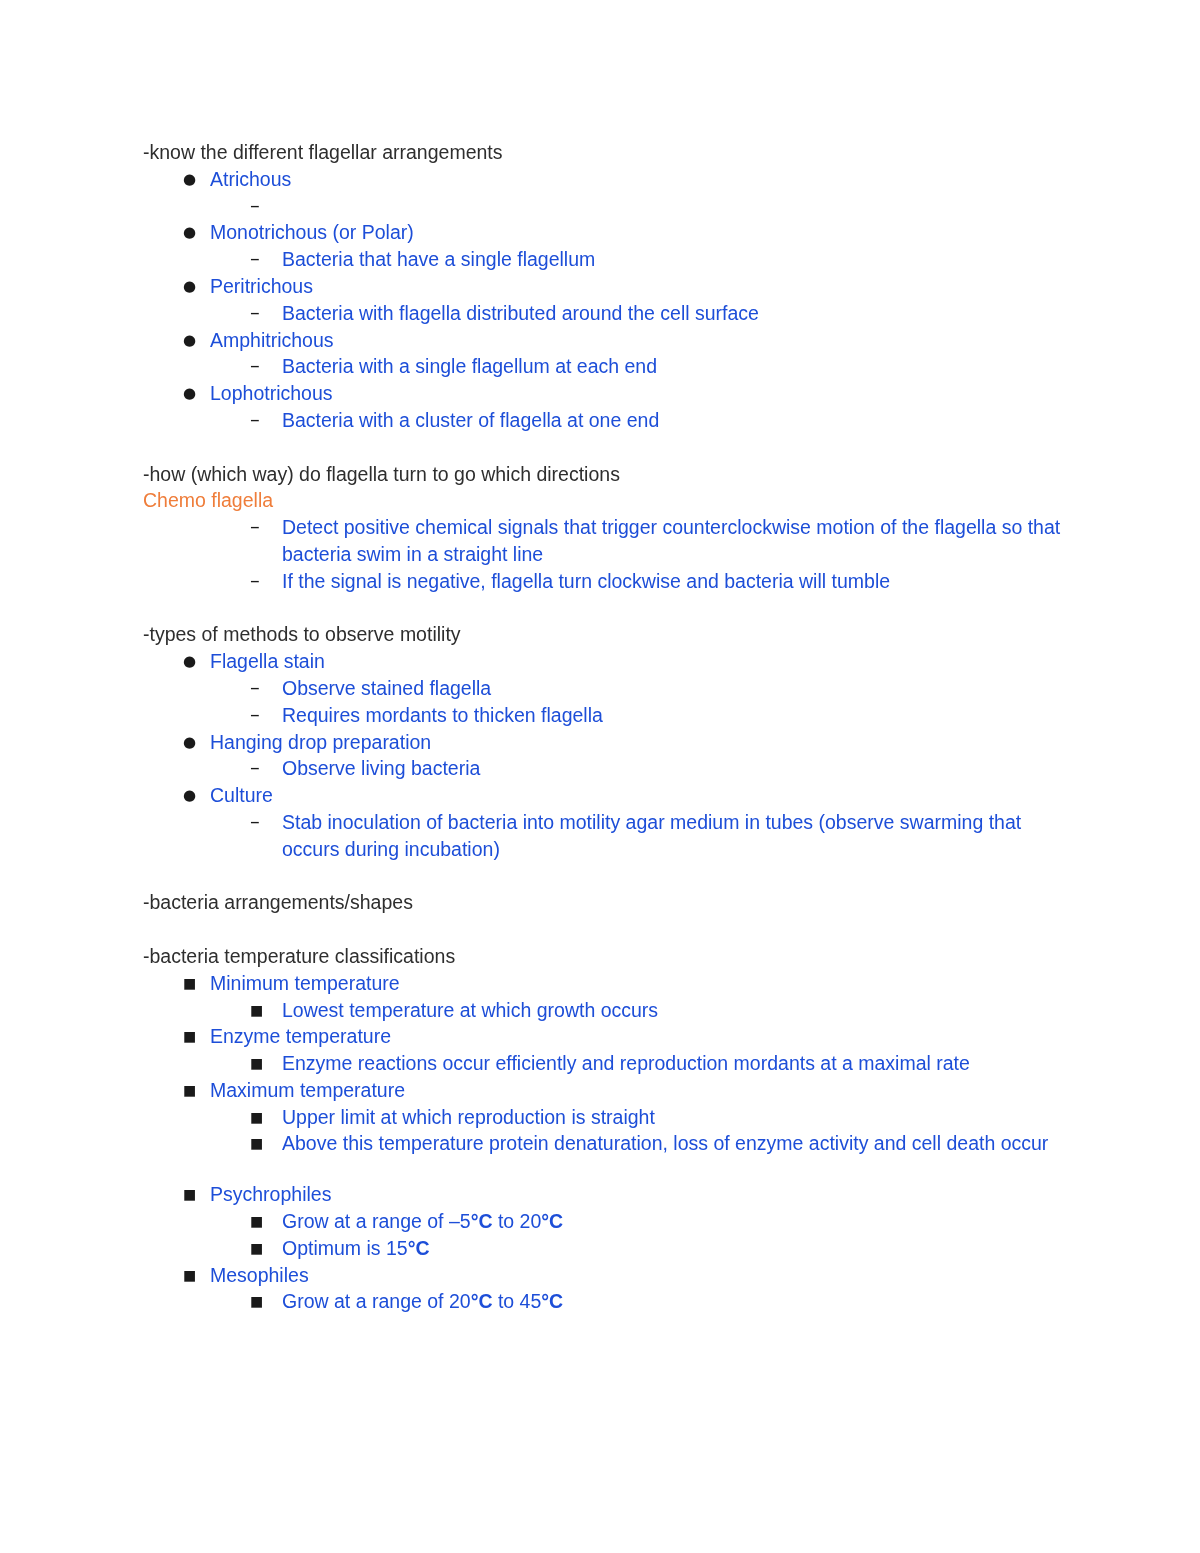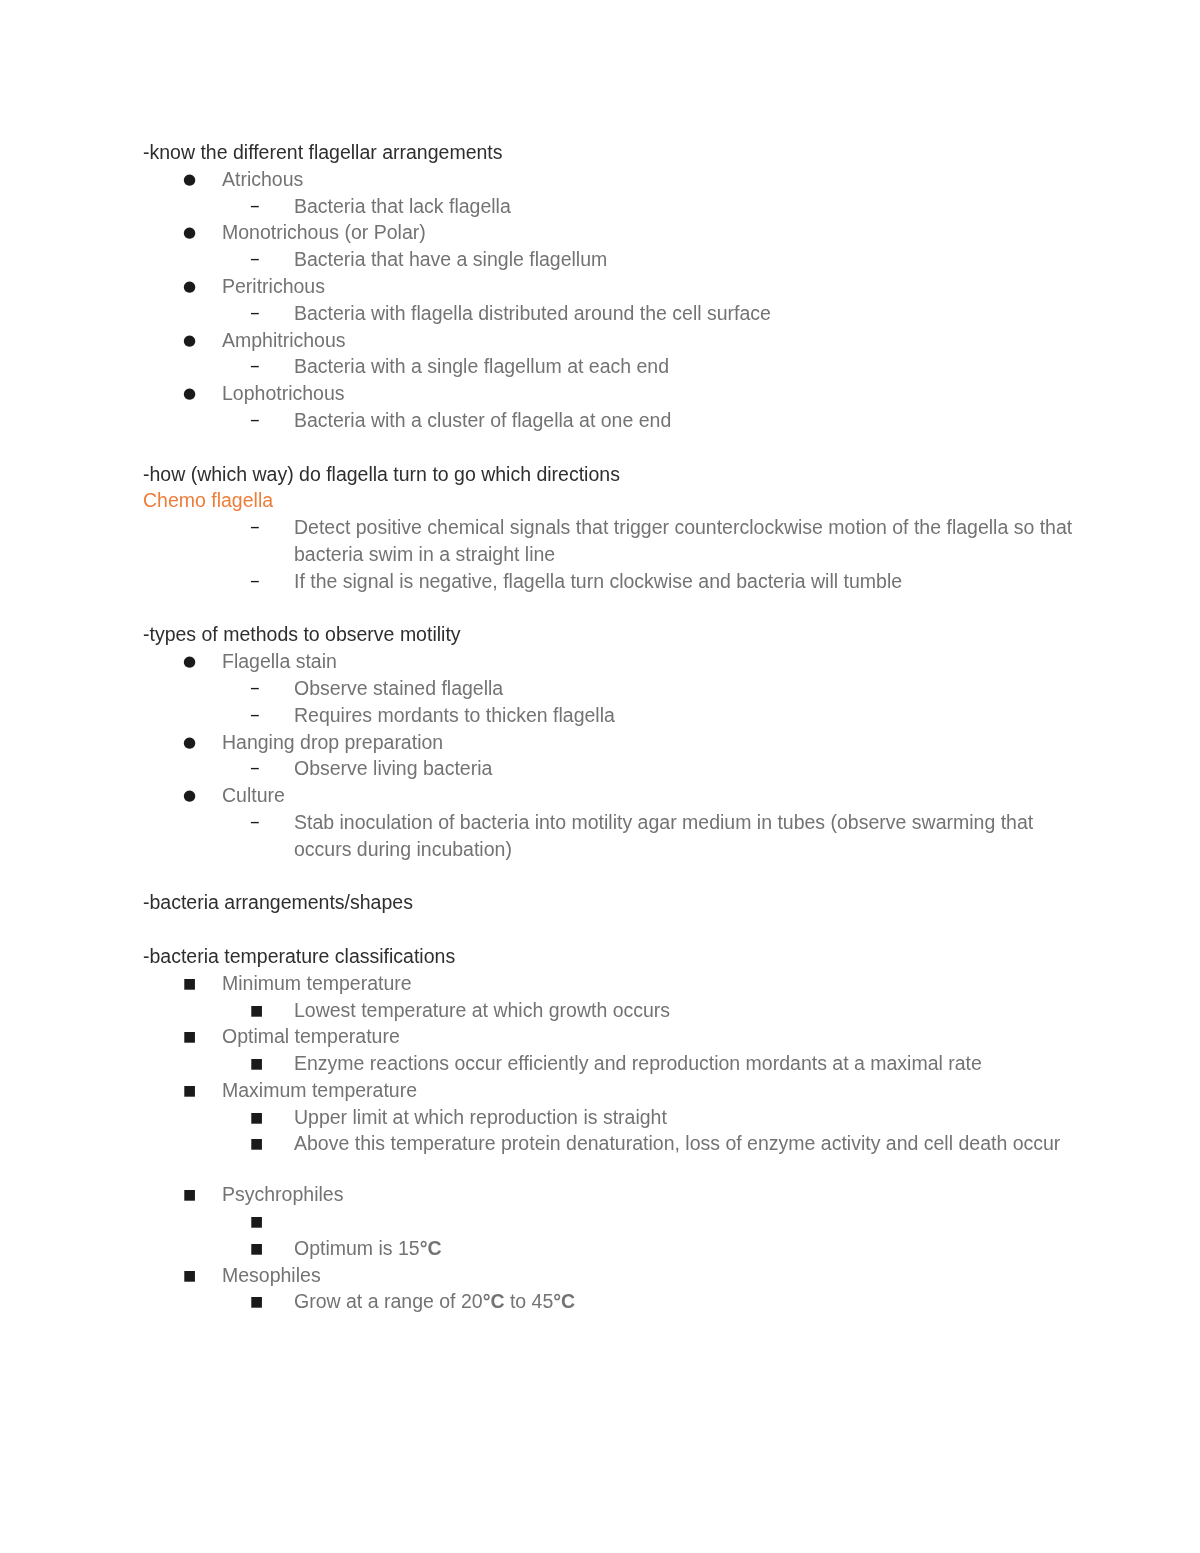--- a/index.html
+++ b/index.html
@@ -47,23 +47,22 @@
   }
   .row .bullet {
     flex: 0 0 auto;
     color: #1a1a1a;
     text-align: left;
     font-family: "DejaVu Sans", sans-serif;
     line-height: 26.8px;
   }
   .row .txt {
     flex: 1 1 auto;
-    color: #737373;
-    line-height: 26.8px;
-    margin-left: 12px;
+    color: #1d4ed8;
+    line-height: 26.8px;
   }
 
   
   .lvl1 { padding-left: 40px; }
   .lvl1 > .bullet { width: 27px; font-size: 15px; }
   .lvl1 > .txt { max-width: 880px; }
 
   
   .lvl2 { padding-left: 107px; }
   .lvl2 > .bullet { width: 32px; font-size: 19.5px; }
@@ -91,21 +90,20 @@
   <div class="doc-body">
 
     <div class="note-line">-know the different flagellar arrangements</div>
 
     <div class="row lvl1">
       <span class="bullet">●</span>
       <span class="txt">Atrichous</span>
     </div>
     <div class="row lvl2">
       <span class="bullet">–</span>
-      <span class="txt">Bacteria that lack flagella</span>
     </div>
 
     <div class="row lvl1">
       <span class="bullet">●</span>
       <span class="txt">Monotrichous (or Polar)</span>
     </div>
     <div class="row lvl2">
       <span class="bullet">–</span>
       <span class="txt">Bacteria that have a single flagellum</span>
     </div>
@@ -198,21 +196,21 @@
       <span class="bullet">■</span>
       <span class="txt">Minimum temperature</span>
     </div>
     <div class="row sq2">
       <span class="bullet">■</span>
       <span class="txt">Lowest temperature at which growth occurs</span>
     </div>
 
     <div class="row sq1">
       <span class="bullet">■</span>
-      <span class="txt">Optimal temperature</span>
+      <span class="txt">Enzyme temperature</span>
     </div>
     <div class="row sq2">
       <span class="bullet">■</span>
       <span class="txt">Enzyme reactions occur efficiently and reproduction mordants at a maximal rate</span>
     </div>
 
     <div class="row sq1">
       <span class="bullet">■</span>
       <span class="txt">Maximum temperature</span>
     </div>
@@ -226,20 +224,21 @@
     </div>
 
     <div class="blank-sm"></div>
 
     <div class="row sq1">
       <span class="bullet">■</span>
       <span class="txt">Psychrophiles</span>
     </div>
     <div class="row sq2">
       <span class="bullet">■</span>
+      <span class="txt">Grow at a range of –5<span class="deg">°C</span> to 20<span class="deg">°C</span></span>
     </div>
     <div class="row sq2">
       <span class="bullet">■</span>
       <span class="txt">Optimum is 15<span class="deg">°C</span></span>
     </div>
 
     <div class="row sq1">
       <span class="bullet">■</span>
       <span class="txt">Mesophiles</span>
     </div>

